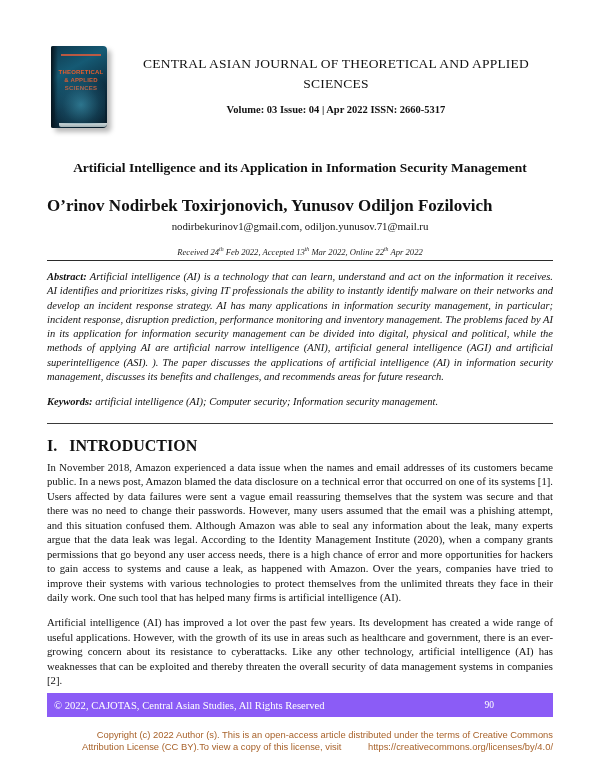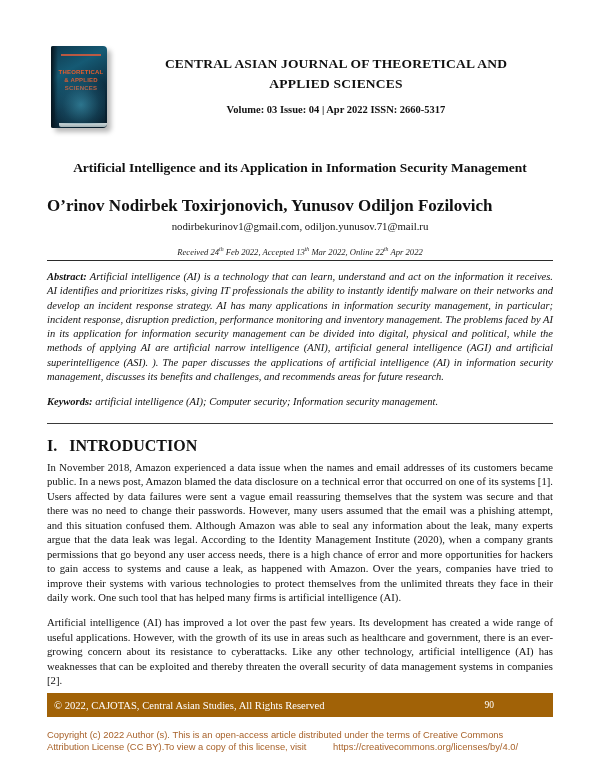--- a/index.html
+++ b/index.html
@@ -46,21 +46,21 @@
   }
   .book-title {
     position:absolute; top:22px; left:7px; right:3px;
     text-align:center;
     font-family:"Liberation Sans", sans-serif;
     font-size:6px; line-height:1.35; font-weight:bold;
     color:#e65c2c; letter-spacing:0.2px;
   }
   .header-text { flex:1 1 auto; text-align:center; padding-top:10px; }
   .journal-title {
-    font-weight:bold; font-size:13.5px; line-height:1.45;
+    font-weight:normal; font-size:13.5px; line-height:1.45;
     max-width:390px; margin:0 auto; letter-spacing:0.2px;
   }
   .issue-line { font-weight:bold; font-size:10.5px; margin-top:11px; }
 
   
   .article-title {
     margin:24px auto 16px auto; max-width:480px;
     text-align:center; font-weight:bold; font-size:13.5px; line-height:1.5;
   }
   .authors { margin-top:18px; text-align:left; font-weight:bold; font-size:17px; }
@@ -87,28 +87,28 @@
   .section-heading { margin-top:13px; font-size:16px; font-weight:bold; }
   .section-heading .sec-num { margin-right:12px; }
   .body-par {
     margin:5px 0 0 0; font-size:10.7px; line-height:1.36; text-align:justify;
   }
   .body-par + .body-par { margin-top:10px; }
 
   
   .footer-bar {
     position:absolute; left:47px; right:47px; bottom:59px; height:17px;
-    background:#a16207; color:#ffffff;
+    background:#8b5cf6; color:#ffffff;
     display:flex; align-items:center;
     font-size:10.6px; padding:12px 7px; box-sizing:border-box;
   }
   .footer-bar .page-num { margin-left:auto; margin-right:52px; font-size:9.5px; }
   .license {
     position:absolute; left:47px; right:47px; bottom:23px;
-    text-align:left;
+    text-align:right;
     font-family:"Liberation Sans", sans-serif;
     font-size:9.4px; line-height:1.28;
     color:#a8622a;
   }
   .license .url { color:#a8622a; text-decoration:none;margin-left:24px; }
 </style>
 </head>
 <body>
 
 <div class="page">

